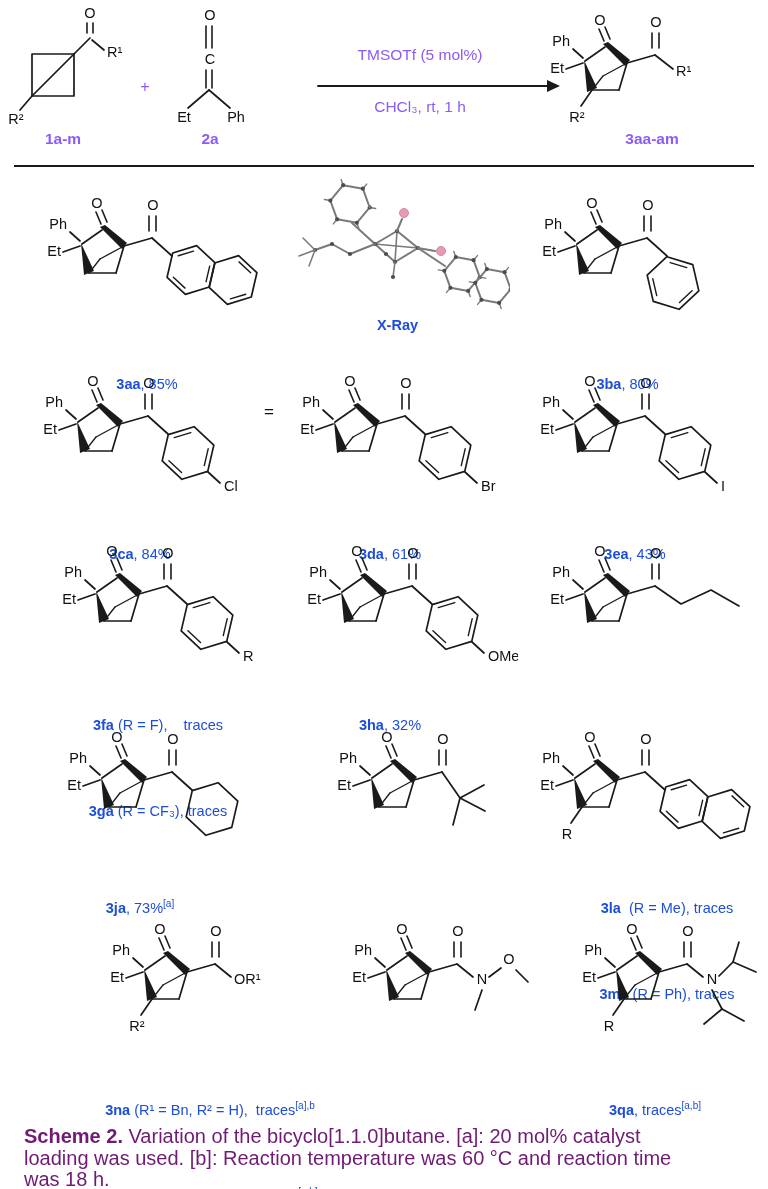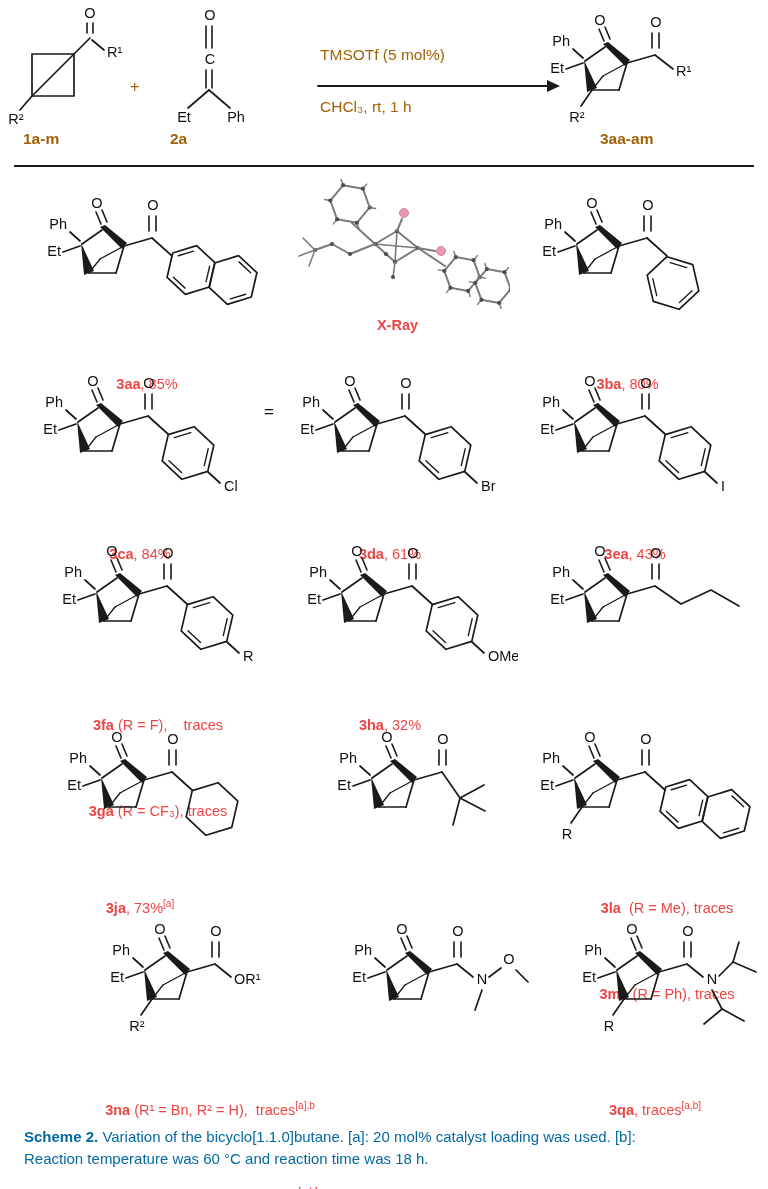--- a/index.html
+++ b/index.html
@@ -3,35 +3,35 @@
 <meta charset="utf-8">
 <style>
   html,body{margin:0;padding:0;background:#fff;}
   .page{position:relative;width:768px;height:1189px;background:#fff;overflow:hidden;
         font-family:"Liberation Sans",sans-serif;color:#1a1a1a;}
   .abs{position:absolute;}
   .row{position:absolute;left:0;width:768px;}
   .cell{position:absolute;top:0;height:100%;}
   .st{position:absolute;left:0;}
   .cap{position:absolute;left:0;width:100%;text-align:center;font-size:14.5px;
-       white-space:pre;line-height:27px;color:#ef4444;}
+       white-space:pre;line-height:27px;color:#1d4ed8;}
   .cap .cid{font-weight:bold;}
   .cap sup{font-size:10px;font-weight:normal;}
   .capL{text-align:center;}
   .r1 .st{top:4px;}  .r1 .cap{top:142px;}
   .r2 .st{top:-4px;} .r2 .cap{top:126px;}
   .r3 .st{top:-2px;} .r3 .cap{top:129px;}
   .r4 .st{top:0;}    .r4 .cap{top:128px;}
   .r5 .st{top:0;}    .r5 .cap{top:138px;}
   .hr{position:absolute;left:14px;width:740px;top:165px;border-top:2px solid #1a1a1a;}
-  .schemetext{position:absolute;font-size:15.5px;text-align:left;white-space:pre;color:#a16207;}
+  .schemetext{position:absolute;font-size:15.5px;text-align:center;white-space:pre;color:#8b5cf6;}
   .bold{font-weight:bold;}
   .eq{position:absolute;left:256px;top:232px;width:26px;text-align:center;font-size:17px;color:#111;}
-  .caption{position:absolute;left:24px;top:1126px;width:660px;font-size:15px;
-           line-height:21.5px;color:#0369a1;}
+  .caption{position:absolute;left:24px;top:1126px;width:660px;font-size:20px;
+           line-height:21.5px;color:#701a75;}
   .caption .b{font-weight:bold;}
 </style>
 </head>
 <body>
 
 <div class="page">
 
   <svg class="abs" id="rxn" width="768" height="162" style="left:0;top:0">
       <polygon points="32,54 74,54 74,96 32,96" fill="none" stroke="#1a1a1a" stroke-width="1.7" stroke-linejoin="round" stroke-linecap="round"></polygon>
       <line x1="74" y1="54" x2="32" y2="96" stroke="#1a1a1a" stroke-width="1.7" stroke-linecap="round"></line>

